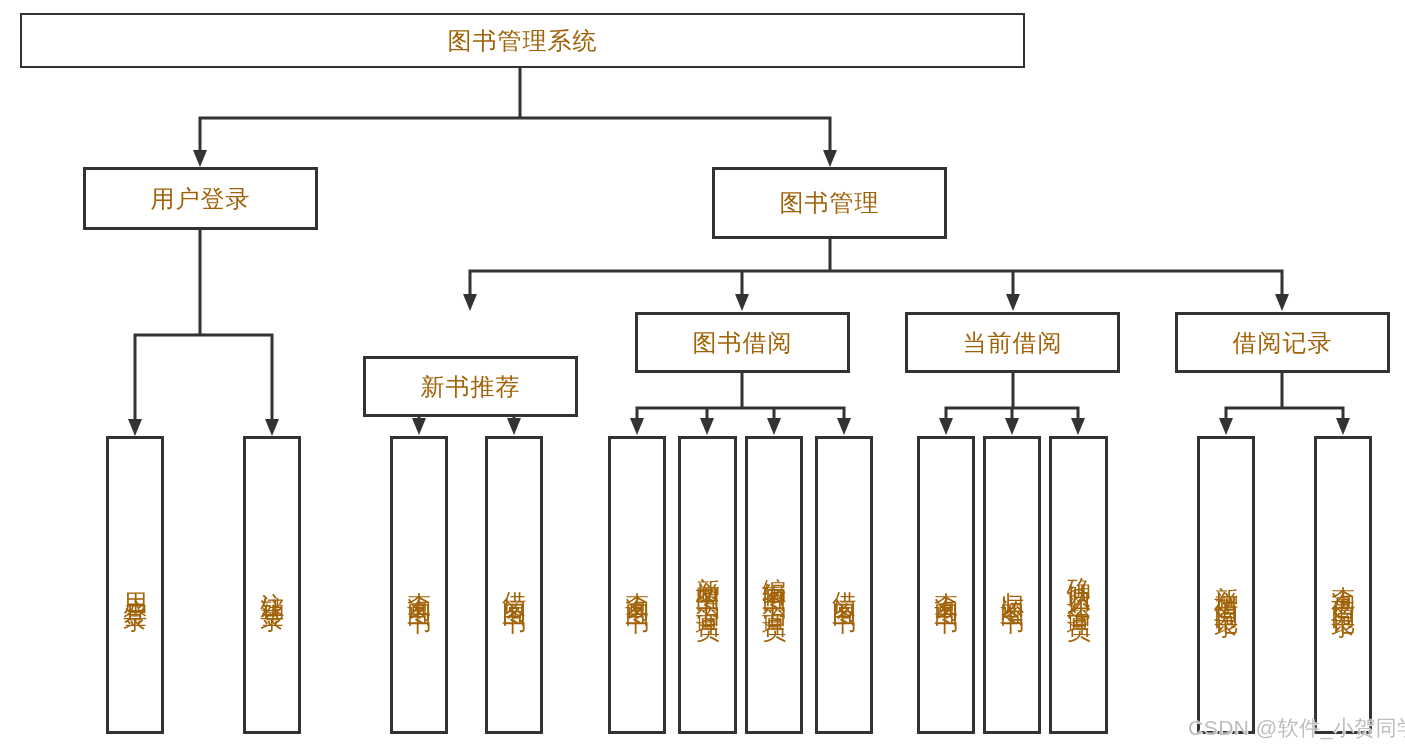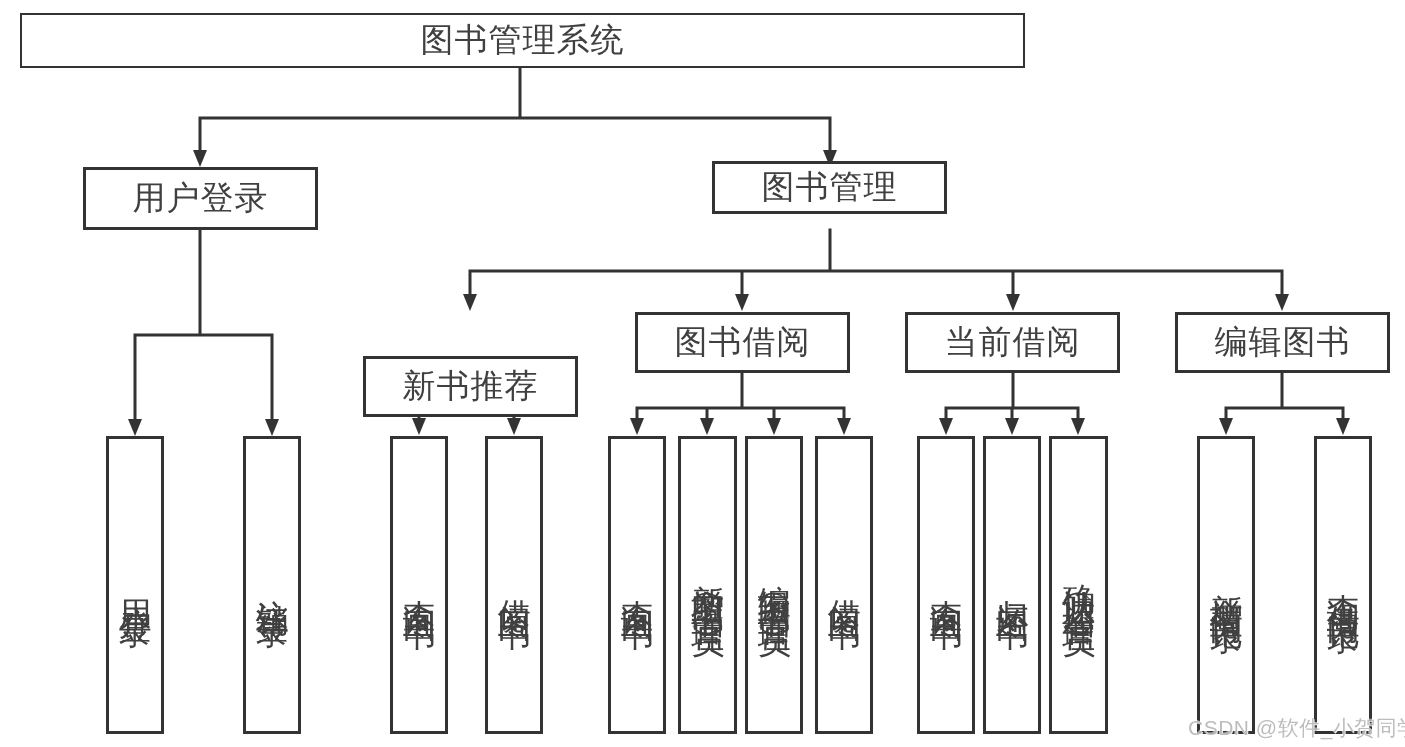--- a/index.html
+++ b/index.html
@@ -25,22 +25,22 @@
   }
   #connectors polygon { fill: #333333; stroke: none; }
   .box {
     position: absolute;
     box-sizing: border-box;
     border: 3px solid #333333;
     background: #ffffff;
     display: flex;
     align-items: center;
     justify-content: center;
-    font-size: 33px;
-    color: #404040;
+    font-size: 24px;
+    color: #a16207;
     text-align: center;
   }
   .hbox { letter-spacing: 1px; }
   .root { border-width: 2px; }
   .vbox {
     writing-mode: vertical-rl;
     text-orientation: mixed;
     letter-spacing: 6px;
     line-height: 1.1;
   }
@@ -101,26 +101,26 @@
     <g>
       <path d="M1282 373 V408 M1226 408 H1343 M1226 408 V421 M1343 408 V421"></path>
       <polygon points="1219,418 1233,418 1226,435"></polygon>
       <polygon points="1336,418 1350,418 1343,435"></polygon>
     </g>
   </svg>
 
   <div class="box hbox root" style="left:20px; top:13px; width:1005px; height:55px;">图书管理系统</div>
 
   <div class="box hbox" style="left:83px; top:167px; width:235px; height:63px;">用户登录</div>
-  <div class="box hbox" style="left:712px; top:161px; width:235px; height:53px;">图书管理</div>
+  <div class="box hbox" style="left:712px; top:167px; width:235px; height:72px;">图书管理</div>
 
   <div class="box hbox" style="left:363px; top:312px; width:215px; height:61px;margin-top:44px;">新书推荐</div>
   <div class="box hbox" style="left:635px; top:312px; width:215px; height:61px;">图书借阅</div>
   <div class="box hbox" style="left:905px; top:312px; width:215px; height:61px;">当前借阅</div>
-  <div class="box hbox" style="left:1175px; top:312px; width:215px; height:61px;">编辑图书</div>
+  <div class="box hbox" style="left:1175px; top:312px; width:215px; height:61px;">借阅记录</div>
 
   <div class="box vbox" style="left:106px; top:436px; width:58px; height:298px;">用户登录</div>
   <div class="box vbox" style="left:243px; top:436px; width:58px; height:298px;">注销登录</div>
 
   <div class="box vbox" style="left:390px; top:436px; width:58px; height:298px;">查询图书</div>
   <div class="box vbox" style="left:485px; top:436px; width:58px; height:298px;">借阅图书</div>
 
   <div class="box vbox" style="left:608px; top:436px; width:58px; height:298px;">查询图书</div>
   <div class="box vbox" style="left:678px; top:436px; width:59px; height:298px;">新增图书（管理员）</div>
   <div class="box vbox" style="left:745px; top:436px; width:58px; height:298px;">编辑图书（管理员）</div>

